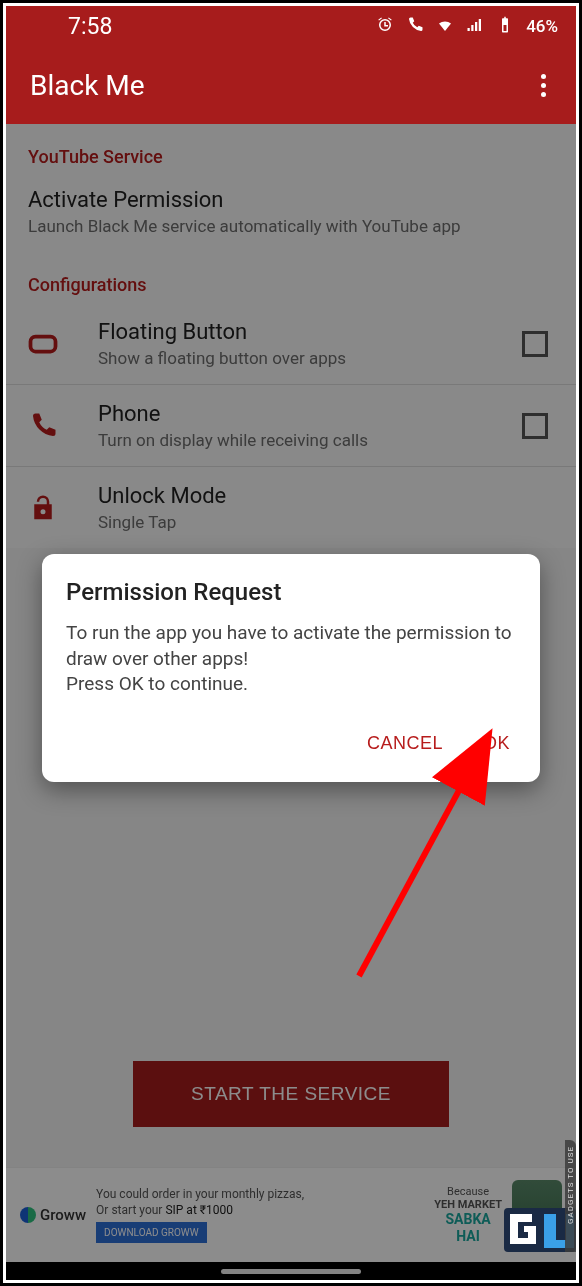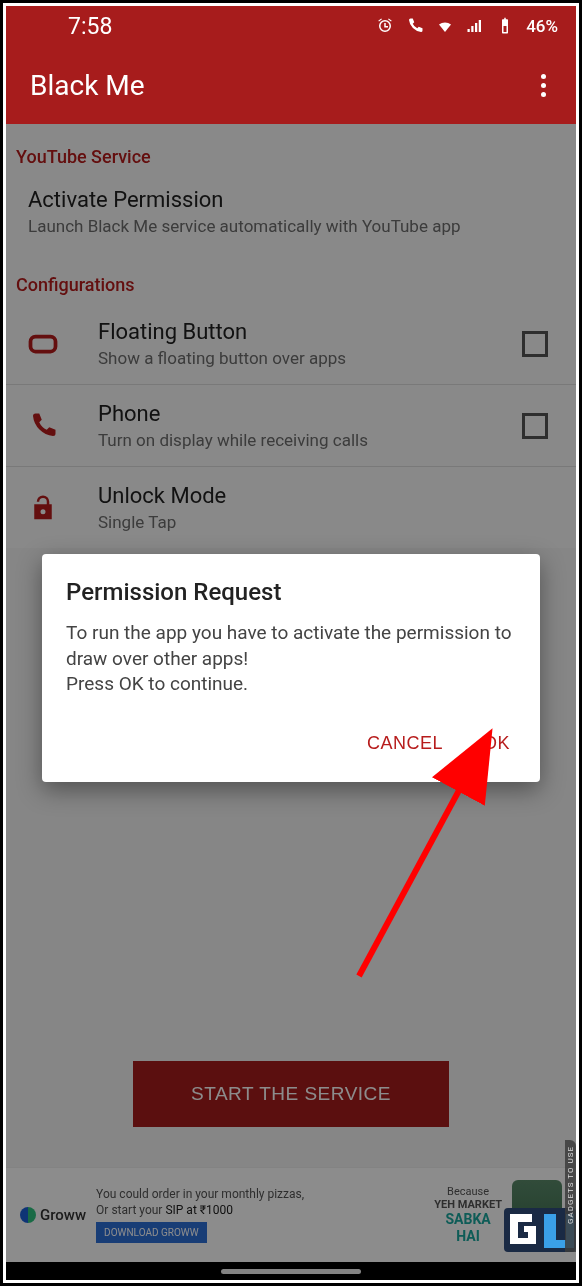--- a/index.html
+++ b/index.html
@@ -22,21 +22,21 @@
     background: #a71c1c;
     color: #fff;
     display: flex;
     align-items: center;
     justify-content: space-between;
     padding: 0 18px;
     font-size: 18px;
     font-weight: 500;
   }
   .status-left { font-size: 23px; font-weight: 400; margin-left: 44px;}
-  .status-right { display: flex; align-items: center; gap: 12px; font-size: 17px;}
+  .status-right { display: flex; gap: 12px; font-size: 17px;}
   .status-right svg { width: 18px; height: 18px; fill: #fff; }
   .app-bar {
     height: 78px;
     background: #a71c1c;
     color: #fff;
     display: flex;
     align-items: center;
     justify-content: space-between;
     padding: 0 20px 0 24px;
   }
@@ -44,21 +44,21 @@
   .more-dots { display:flex; flex-direction:column; gap:4px; padding: 10px;}
   .more-dots span { width: 5px; height: 5px; border-radius: 50%; background: #fff; }
   .content {
     background: #fafafa;
     padding: 0;
     position: relative;
   }
   .section-header {
     color: #b71c1c;
     font-size: 18px;
-    padding: 22px 20px 8px 10px;
+    padding: 22px 20px 8px 22px;
     font-weight: 500;
   }
   .row {
     padding: 12px 20px 16px 22px;
   }
   .row-title { font-size: 22px; color: #222; }
   .row-sub { font-size: 17px; color: #6d6d6d; margin-top: 4px; }
   .config-row {
     display: flex;
     align-items: center;
@@ -120,21 +120,21 @@
     background: rgba(0,0,0,0.45);
     top: 118px;
     bottom: 0;
   }
   .dialog {
     position: absolute;
     left: 36px;
     right: 36px;
     top: 548px;
     background: #fff;
-    border-radius: 4px;
+    border-radius: 12px;
     box-shadow: 0 8px 24px rgba(0,0,0,0.4);
     padding: 24px 24px 10px 24px;
   }
   .dialog-title { font-size: 24px; color: #222; font-weight: 500; margin-bottom: 14px;}
   .dialog-body { font-size: 19px; color: #444; line-height: 1.35; white-space: pre-line;}
   .dialog-actions { display:flex; justify-content:flex-end; gap: 28px; margin-top: 26px; padding-bottom: 8px;}
   .dialog-actions button {
     background: none; border:none; color:#b71c1c; font-size:18px; font-weight:500; padding: 10px 6px; cursor:pointer; letter-spacing:0.5px;
   }
   

